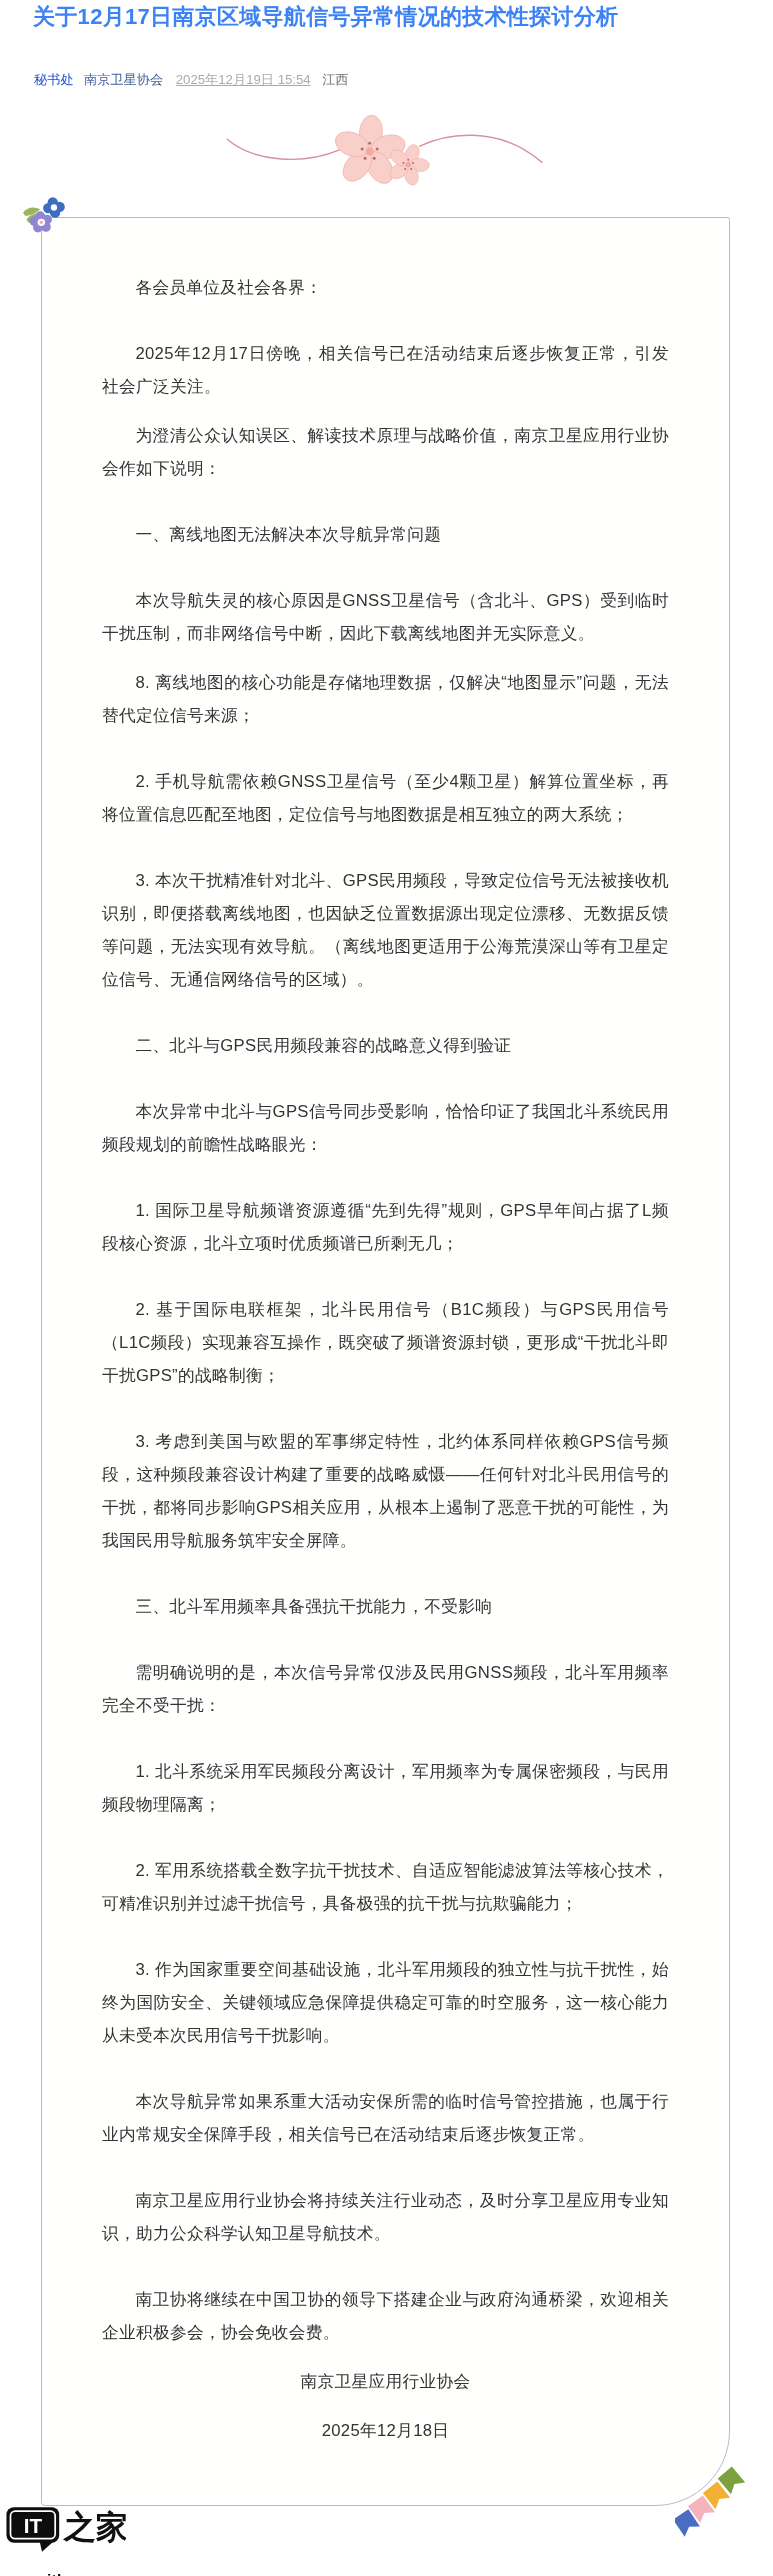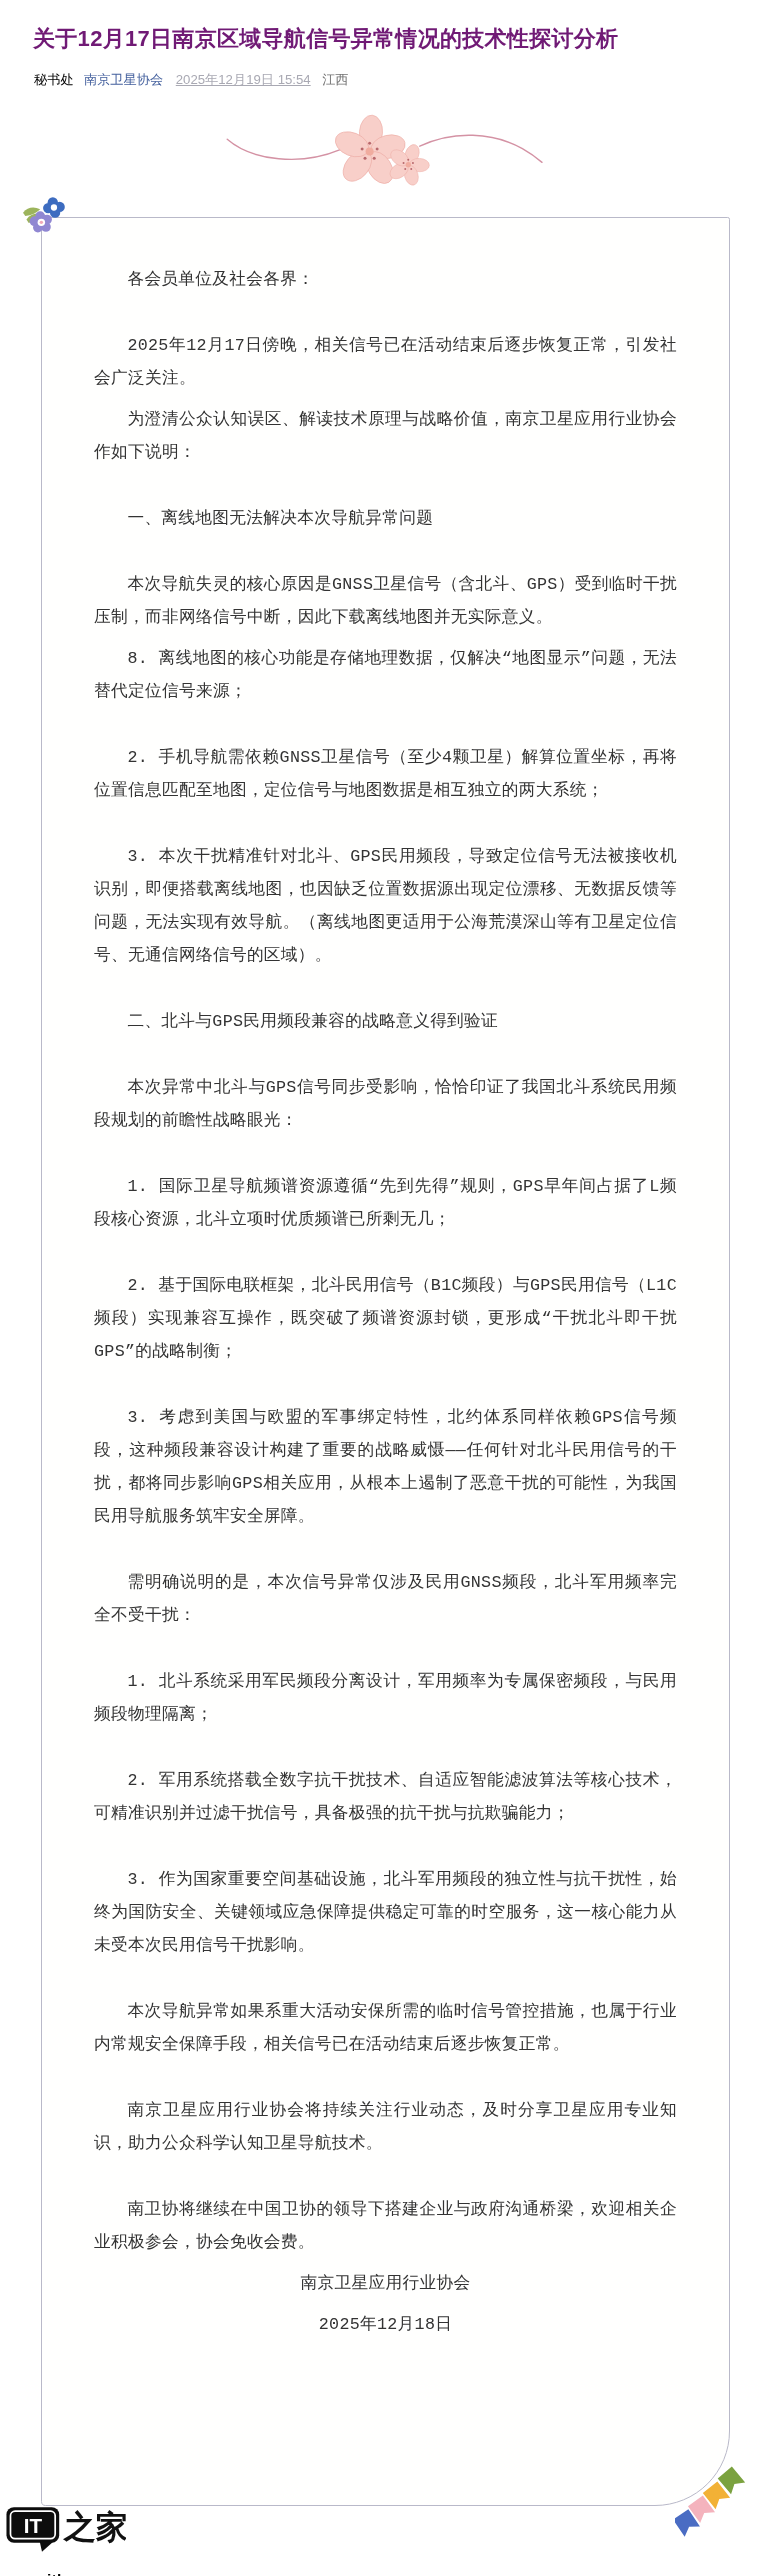--- a/index.html
+++ b/index.html
@@ -5,47 +5,47 @@
   html,body{margin:0;padding:0;background:#ffffff;}
   body{
     width:773px;height:2576px;position:relative;overflow:hidden;
     font-family:"Liberation Sans","DejaVu Sans",sans-serif;
     -webkit-font-smoothing:antialiased;
   }
   .page{position:absolute;inset:0;background:#ffffff;}
 
   
   .title{
-    position:absolute;left:33px;top:24px;width:708px;margin:0;
-    font-size:22px;line-height:1.35;font-weight:700;color:#701a75;
+    position:absolute;left:33px;top:2px;width:708px;margin:0;
+    font-size:22px;line-height:1.35;font-weight:700;color:#3b82f6;
     letter-spacing:0.3px;
   }
   .byline{
     position:absolute;left:34px;top:71px;
     font-size:13.2px;color:#a5a5af;white-space:nowrap;
   }
-  .byline .author{margin-right:10.4px;color:#000000;}
+  .byline .author{margin-right:10.4px;color:#1d4ed8;}
   .byline .source{color:#45619e;text-decoration:none;margin-right:12.7px;font-weight:500;cursor:pointer;}
   .byline .datetime{margin-right:11.5px;color:#a9a9b3;text-decoration:underline;}
   .byline .location{color:#737373;}
 
   
   .divider{position:absolute;left:218px;top:108px;width:339px;height:88px;}
 
   
   .letter-box{
     position:absolute;left:41px;top:217px;width:689px;height:2289px;
     box-sizing:border-box;background:#fffffe;
     border:0.6px solid #b9b9c9;
     border-radius:2.3px 2.3px 75px 4.6px;
     padding:37px 44px 0 44px;
   }
   .letter-body p{
-    margin:8px;font-size:16.7px;line-height:33px;color:#333333;
-    text-indent:2em;letter-spacing:0.3px;text-align:justify;font-family:Liberation Mono, monospace;
+    margin:16px;font-size:16.7px;line-height:33px;color:#333333;
+    text-indent:2em;letter-spacing:0.3px;text-align:justify;
   }
   .letter-body p.sp{margin-top:33px;}
   .letter-body p.right{text-align:center;text-indent:0;}
 
   
   .corner-flowers{position:absolute;left:15px;top:184px;width:63px;height:63px;}
   .corner-flags{position:absolute;left:675px;top:2463px;width:72px;height:78px;}
 
   
   .footer{position:absolute;left:4.6px;top:2506px;width:184px;}
@@ -114,20 +114,21 @@
         <p class="sp">一、离线地图无法解决本次导航异常问题</p>
         <p class="sp">本次导航失灵的核心原因是GNSS卫星信号（含北斗、GPS）受到临时干扰压制，而非网络信号中断，因此下载离线地图并无实际意义。</p>
         <p class="">8. 离线地图的核心功能是存储地理数据，仅解决“地图显示”问题，无法替代定位信号来源；</p>
         <p class="sp">2. 手机导航需依赖GNSS卫星信号（至少4颗卫星）解算位置坐标，再将位置信息匹配至地图，定位信号与地图数据是相互独立的两大系统；</p>
         <p class="sp">3. 本次干扰精准针对北斗、GPS民用频段，导致定位信号无法被接收机识别，即便搭载离线地图，也因缺乏位置数据源出现定位漂移、无数据反馈等问题，无法实现有效导航。（离线地图更适用于公海荒漠深山等有卫星定位信号、无通信网络信号的区域）。</p>
         <p class="sp">二、北斗与GPS民用频段兼容的战略意义得到验证</p>
         <p class="sp">本次异常中北斗与GPS信号同步受影响，恰恰印证了我国北斗系统民用频段规划的前瞻性战略眼光：</p>
         <p class="sp">1. 国际卫星导航频谱资源遵循“先到先得”规则，GPS早年间占据了L频段核心资源，北斗立项时优质频谱已所剩无几；</p>
         <p class="sp">2. 基于国际电联框架，北斗民用信号（B1C频段）与GPS民用信号（L1C频段）实现兼容互操作，既突破了频谱资源封锁，更形成“干扰北斗即干扰GPS”的战略制衡；</p>
         <p class="sp">3. 考虑到美国与欧盟的军事绑定特性，北约体系同样依赖GPS信号频段，这种频段兼容设计构建了重要的战略威慑——任何针对北斗民用信号的干扰，都将同步影响GPS相关应用，从根本上遏制了恶意干扰的可能性，为我国民用导航服务筑牢安全屏障。</p>
+        <p class="sp">三、北斗军用频率具备强抗干扰能力，不受影响</p>
         <p class="sp">需明确说明的是，本次信号异常仅涉及民用GNSS频段，北斗军用频率完全不受干扰：</p>
         <p class="sp">1. 北斗系统采用军民频段分离设计，军用频率为专属保密频段，与民用频段物理隔离；</p>
         <p class="sp">2. 军用系统搭载全数字抗干扰技术、自适应智能滤波算法等核心技术，可精准识别并过滤干扰信号，具备极强的抗干扰与抗欺骗能力；</p>
         <p class="sp">3. 作为国家重要空间基础设施，北斗军用频段的独立性与抗干扰性，始终为国防安全、关键领域应急保障提供稳定可靠的时空服务，这一核心能力从未受本次民用信号干扰影响。</p>
         <p class="sp">本次导航异常如果系重大活动安保所需的临时信号管控措施，也属于行业内常规安全保障手段，相关信号已在活动结束后逐步恢复正常。</p>
         <p class="sp">南京卫星应用行业协会将持续关注行业动态，及时分享卫星应用专业知识，助力公众科学认知卫星导航技术。</p>
         <p class="sp">南卫协将继续在中国卫协的领导下搭建企业与政府沟通桥梁，欢迎相关企业积极参会，协会免收会费。</p>
         <p class=" right">南京卫星应用行业协会</p>
         <p class=" right">2025年12月18日</p>
       </div>

